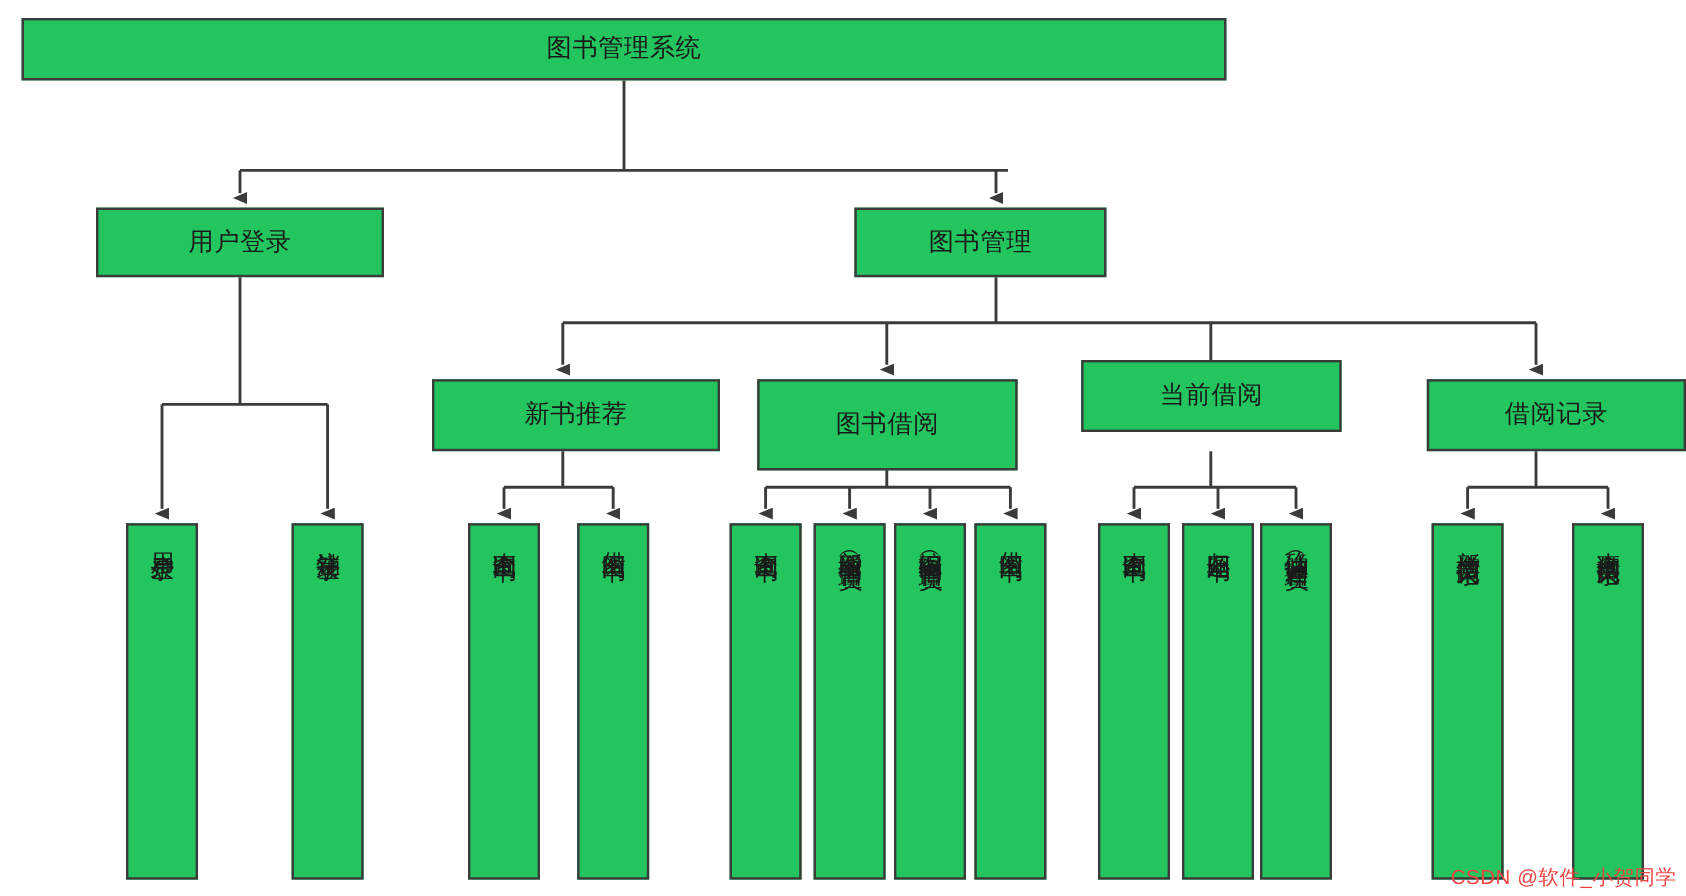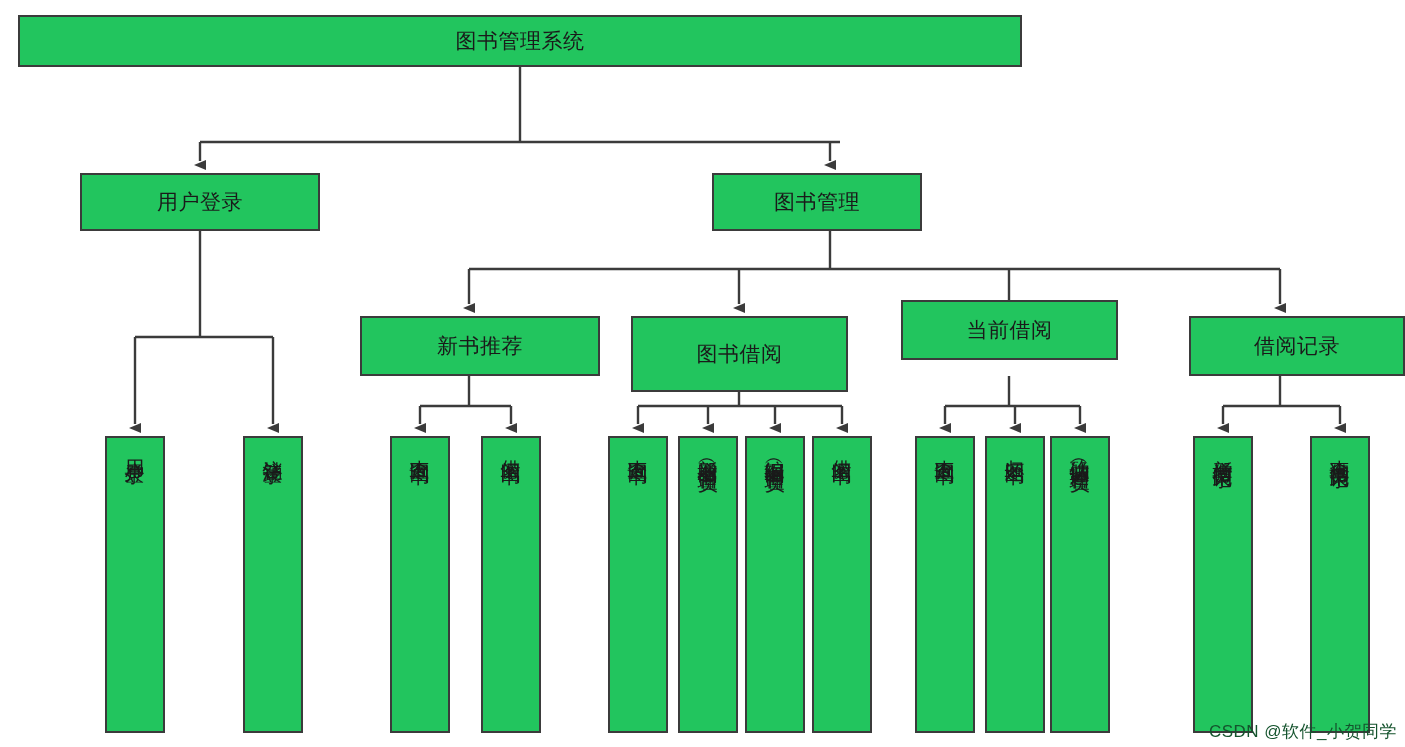--- a/index.html
+++ b/index.html
@@ -51,21 +51,21 @@
     text-orientation: upright;
     letter-spacing: 2px;
     white-space: nowrap;
     line-height: 1;
   }
   .watermark {
     position: absolute;
     right: 8px;
     bottom: 4px;
     font-size: 17px;
-    color: #14532d;
+    color: #ef4444;
     letter-spacing: 0.5px;
     white-space: nowrap;
   }
 </style>
 </head>
 <body>
 
 <div id="canvas">
 
   <svg class="connectors" viewBox="0 0 1405 747">

